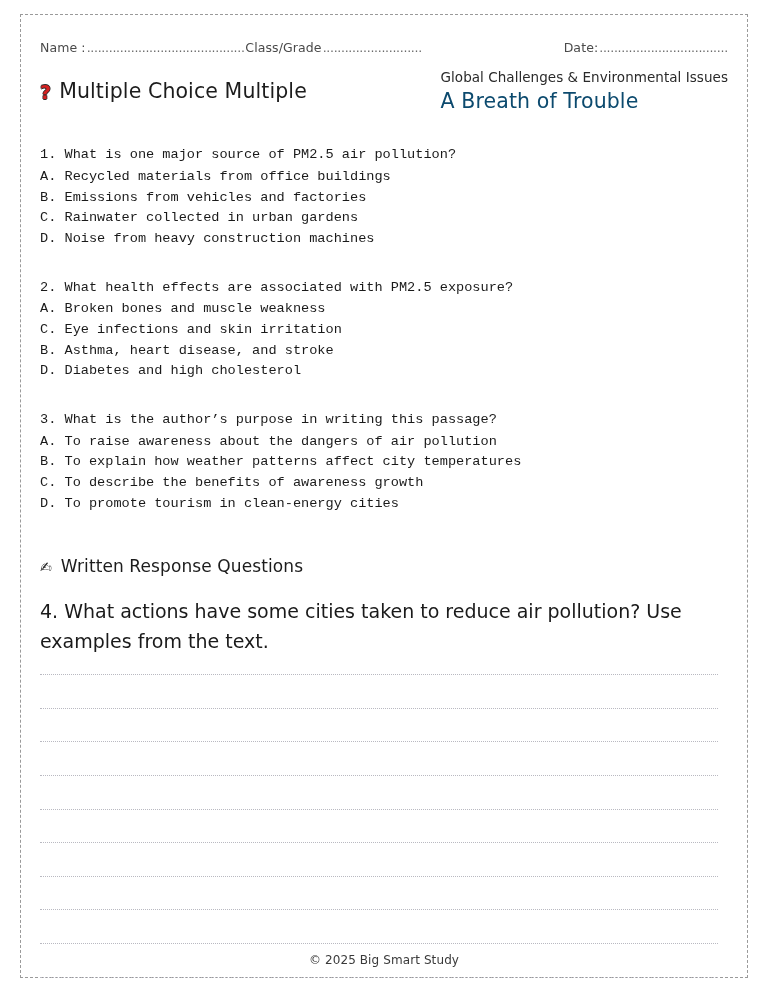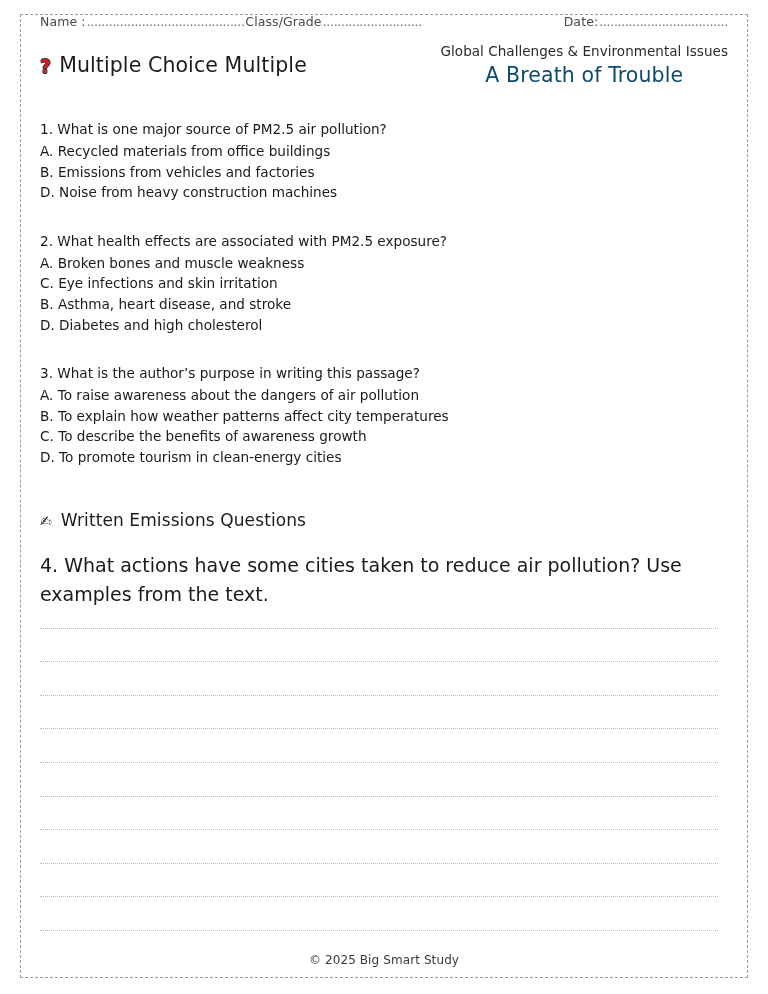--- a/index.html
+++ b/index.html
@@ -42,20 +42,21 @@
     top: 14px;
     width: 688px;
   }
 
   
   .id-line {
     display: flex;
     align-items: center;
     font-size: 12.5px;
     color: #4a4a4a;
+    margin-top: 26px;
     white-space: nowrap;
     letter-spacing: 0.1px;
   }
   .id-label { flex: 0 0 auto; }
   .id-dots {
     flex: 1 1 auto;
     overflow: hidden;
     color: #6a6a6a;
     letter-spacing: -0.3px;
     font-size: 12.5px;
@@ -85,39 +86,39 @@
     line-height: 1;
     color: #d62222;
     text-shadow:
       -0.7px 0 #2b2b2b, 0.7px 0 #2b2b2b,
       0 -0.7px #2b2b2b, 0 0.7px #2b2b2b;
     font-weight: 700;
     position: relative;
     top: 1px;
   }
   .right-titles {
-    text-align: center;
+    text-align: left;
     padding-top: 2px;
   }
   .topic {
     font-size: 13.5px;
     color: #2a2a2a;
     letter-spacing: 0.05px;
     line-height: 1.25;
   }
   .lesson-title {
     font-size: 20.5px;
     color: #0c4a6e;
     letter-spacing: 0.1px;
     margin-top: 3px;
     line-height: 1.2;
   }
 
   
-  .questions { margin-top: 32px; }
+  .questions { margin-top: 32px; font-family: Liberation Mono, monospace; }
   .q-block { margin-bottom: 28px; }
   .q-block:last-child { margin-bottom: 0; }
   .q-stem {
     font-size: 13.6px;
     color: #1a1a1a;
     line-height: 1.52;
     margin-bottom: 1px;
   }
   .q-opt {
     font-size: 13.6px;
@@ -198,20 +199,21 @@
         <div class="lesson-title">A Breath of Trouble</div>
       </div>
     </div>
 
     <div class="questions">
 
       <div class="q-block">
         <div class="q-stem">1. What is one major source of PM2.5 air pollution?</div>
         <div class="q-opt">A. Recycled materials from office buildings</div>
         <div class="q-opt">B. Emissions from vehicles and factories</div>
+        <div class="q-opt">C. Rainwater collected in urban gardens</div>
         <div class="q-opt">D. Noise from heavy construction machines</div>
       </div>
 
       <div class="q-block">
         <div class="q-stem">2. What health effects are associated with PM2.5 exposure?</div>
         <div class="q-opt">A. Broken bones and muscle weakness</div>
         <div class="q-opt">C. Eye infections and skin irritation</div>
         <div class="q-opt">B. Asthma, heart disease, and stroke</div>
         <div class="q-opt">D. Diabetes and high cholesterol</div>
       </div>
@@ -221,21 +223,21 @@
         <div class="q-opt">A. To raise awareness about the dangers of air pollution</div>
         <div class="q-opt">B. To explain how weather patterns affect city temperatures</div>
         <div class="q-opt">C. To describe the benefits of awareness growth</div>
         <div class="q-opt">D. To promote tourism in clean-energy cities</div>
       </div>
 
     </div>
 
     <div class="wr-title">
       <span class="pencil-icon">✍</span>
-      <span>Written Emissions Questions</span>
+      <span>Written Response Questions</span>
     </div>
 
     <div class="wr-prompt">4. What actions have some cities taken to reduce air pollution? Use examples from the text.</div>
 
     <div class="answer-lines">
       <div class="answer-line"></div>
       <div class="answer-line"></div>
       <div class="answer-line"></div>
       <div class="answer-line"></div>
       <div class="answer-line"></div>

